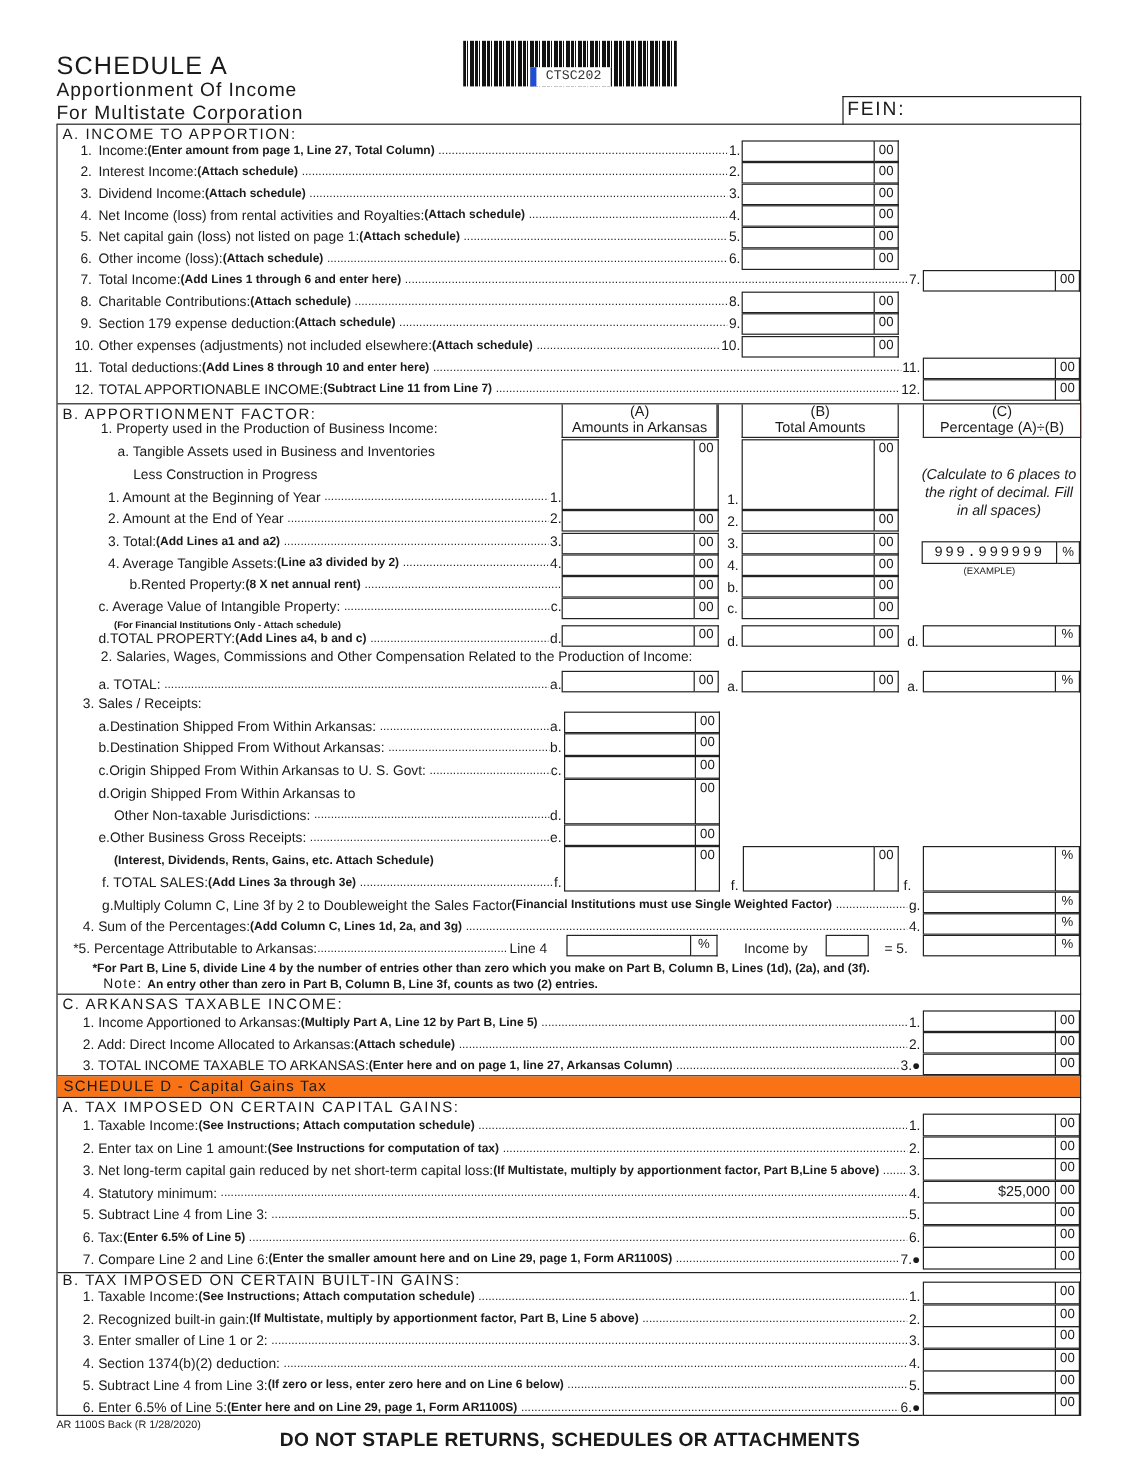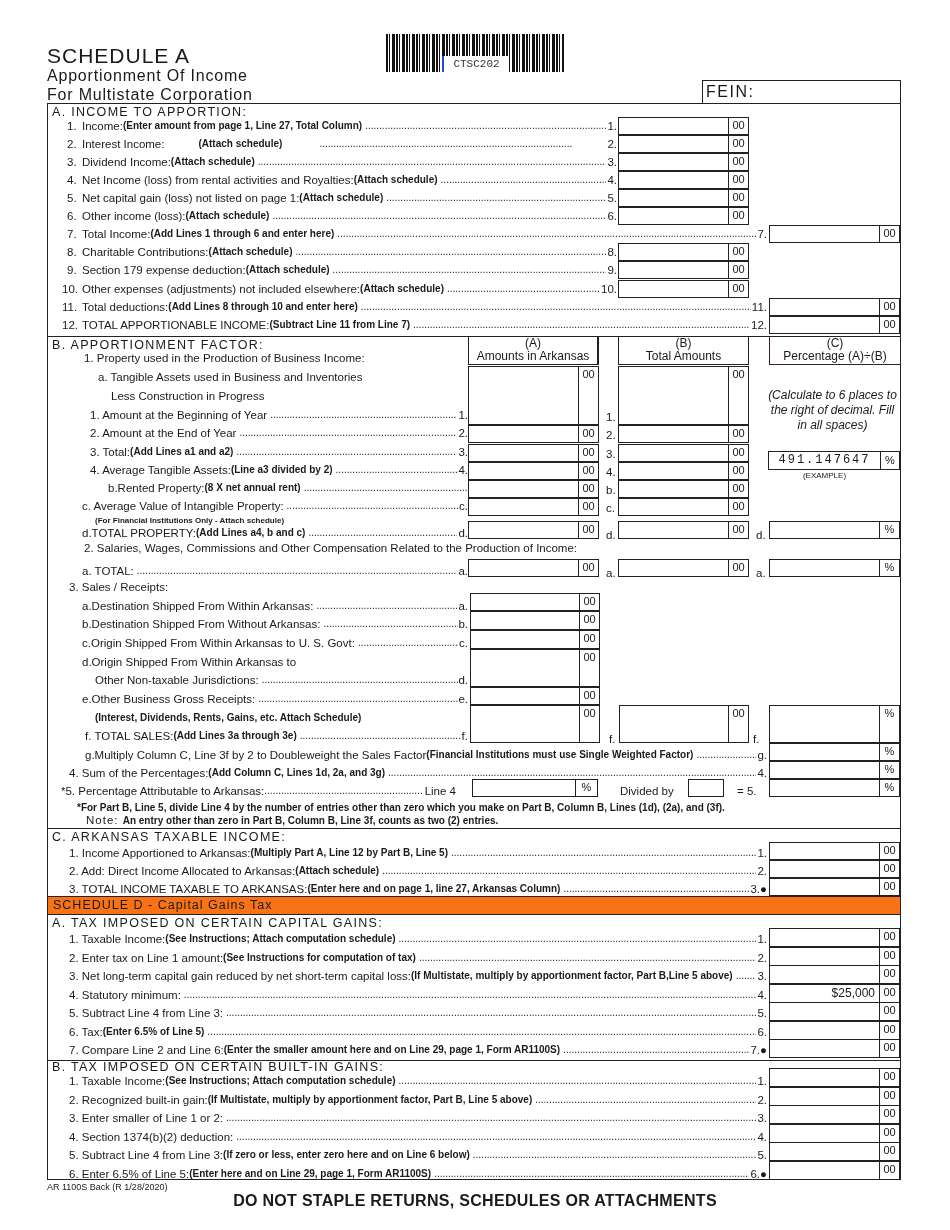--- a/index.html
+++ b/index.html
@@ -3,21 +3,21 @@
 <meta charset="utf-8">
 <style>
   * { box-sizing: border-box; margin: 0; padding: 0; }
   body { width: 950px; height: 1230px; background: #fff; position: relative; font-family: "Liberation Sans", sans-serif; color: #1a1a1a; overflow: hidden; }
   .abs { position: absolute; }
   .title1 { left: 47px; top: 44px; font-size: 21px; letter-spacing: 1px; }
   .title2 { left: 47px; top: 67px; font-size: 16px; letter-spacing: 0.8px; }
   .title3 { left: 47px; top: 86px; font-size: 16px; letter-spacing: 0.8px; }
   .barcode { left: 386px; top: 34px; width: 178px; height: 38px; display: flex; align-items: stretch; }
   .barcode .bars { flex: 1; background: repeating-linear-gradient(90deg, #111 0 2px, #fff 2px 3px, #111 3px 4px, #fff 4px 6px, #111 6px 9px, #fff 9px 10px); }
-  .barcode-label { left: 442px; top: 56px; width: 68px; height: 16px; background: #fff; font-family: "Liberation Mono", monospace; font-size: 11px; text-align: center; line-height: 16px; color: #333; border-left: 2px solid #1d4ed8; border-right: 1px solid #111; }
+  .barcode-label { left: 442px; top: 56px; width: 68px; height: 16px; background: #fff; font-family: "Liberation Mono", monospace; font-size: 11px; text-align: center; line-height: 16px; color: #333; border-left: 5px solid #1d4ed8; border-right: 1px solid #111; }
   .frame { left: 47px; top: 103px; width: 854px; height: 1077px; border: 1.5px solid #222; }
   .fein { left: 702px; top: 80px; width: 199px; height: 24px; border: 1.5px solid #222; border-bottom: none; font-size: 16px; letter-spacing: 1.5px; padding-left: 3px; line-height: 22px; }
   .sec-head { font-size: 12.5px; letter-spacing: 1.3px; }
   .line { font-size: 11.5px; white-space: nowrap; }
   .line b { font-size: 10px; font-weight: bold; }
   .box { position: absolute; border: 1.2px solid #222; background: #fff; }
   .cents { position: absolute; border: 1.2px solid #222; border-left: none; font-size: 11px; text-align: center; }
   .hline { position: absolute; height: 0; border-top: 1.5px solid #222; }
   .vline { position: absolute; width: 0; border-left: 1.5px solid #222; }
   .gray-bar { left: 48px; top: 897px; width: 852px; height: 17px; background: #f97316; font-size: 12.5px; letter-spacing: 1px; padding-left: 5px; line-height: 17px; }
@@ -50,21 +50,21 @@
     <div class="abs line" style="left: 67px; top: 120px;">1.</div>
     <div class="abs line" style="left: 82px; top: 120px; width: 535px; display: flex; overflow: hidden;">
       <span>Income: </span>
       <b>(Enter amount from page 1, Line 27, Total Column)</b>
       <span class="dots" style="flex: 1 1 0%; overflow: hidden; white-space: nowrap; font-size: 10px; padding-left: 3px;">................................................................................................................................................................................................................................................................................................................................................................................................................</span>
       <span style="padding-left: 1px;">1.</span>
     </div>
     <div class="box" style="left: 618px; top: 117px; width: 111px; height: 18px;"></div>
     <div class="cents" style="left: 729px; top: 117px; width: 20px; height: 18px; line-height: 14px;">00</div>
     <div class="abs line" style="left: 67px; top: 138px;">2.</div>
-    <div class="abs line" style="left: 82px; top: 138px; width: 535px; display: flex; overflow: hidden; gap: 34px;">
+    <div class="abs line" style="left: 82px; top: 138px; width: 535px; display: flex; overflow: hidden;">
       <span>Interest Income: </span>
       <b>(Attach schedule)</b>
       <span class="dots" style="flex: 1 1 0%; overflow: hidden; white-space: nowrap; font-size: 10px; padding-left: 3px;">................................................................................................................................................................................................................................................................................................................................................................................................................</span>
       <span style="padding-left: 1px;">2.</span>
     </div>
     <div class="box" style="left: 618px; top: 135px; width: 111px; height: 18px;"></div>
     <div class="cents" style="left: 729px; top: 135px; width: 20px; height: 18px; line-height: 14px;">00</div>
     <div class="abs line" style="left: 67px; top: 156px;">3.</div>
     <div class="abs line" style="left: 82px; top: 156px; width: 535px; display: flex; overflow: hidden;">
       <span>Dividend Income: </span>
@@ -167,21 +167,21 @@
     </div>
     <div class="col-head" style="left: 769px; top: 337px; width: 132px; height: 28px; border-right: 1.2px solid rgb(58, 34, 34); border-bottom: 1.2px solid rgb(58, 34, 34); border-left: 1.2px solid rgb(58, 34, 34); border-image: initial; border-top: none;">
       <div>(C)</div>
       <div>Percentage (A)÷(B)</div>
     </div>
     <div class="vline" style="left: 598px; top: 337px; height: 28px;"></div>
     <div class="abs line" style="left: 84px; top: 352px;">1. Property used in the Production of Business Income:</div>
     <div class="abs line" style="left: 98px; top: 371px;">a. Tangible Assets used in Business and Inventories</div>
     <div class="abs line" style="left: 111px; top: 390px;">Less Construction in Progress</div>
     <div class="abs italic-note">(Calculate to 6 places to the right of decimal. Fill in all spaces)</div>
-    <div class="abs example">491.147647</div>
+    <div class="abs example">999.999999</div>
     <div class="abs example-pct">%</div>
     <div class="abs example-label">(EXAMPLE)</div>
     <div class="abs line" style="left: 90px; top: 409px; width: 378px; display: flex; overflow: hidden;">
       <span>1. Amount at the Beginning of Year </span>
       <b></b>
       <span class="dots" style="flex: 1 1 0%; overflow: hidden; white-space: nowrap; font-size: 10px; padding-left: 3px;">................................................................................................................................................................................................................................................................................................................................................................................................................</span>
       <span style="padding-left: 1px;">1.</span>
     </div>
     <div class="box" style="left: 468px; top: 366px; width: 111px; height: 59px;"></div>
     <div class="cents" style="left: 579px; top: 366px; width: 20px; height: 59px; line-height: 14px;">00</div>
@@ -343,21 +343,21 @@
     </div>
     <div class="box" style="left: 769px; top: 761px; width: 111px; height: 18px;"></div>
     <div class="cents" style="left: 880px; top: 761px; width: 20px; height: 18px; line-height: 14px;">%</div>
     <div class="abs line" style="left: 61px; top: 785px; width: 395px; display: flex; overflow: hidden;">
       <span>*5. Percentage Attributable to Arkansas: </span>
       <span style="flex:1;overflow:hidden;white-space:nowrap;font-size:10px;">........................................................................................................................................................................................................</span>
       <span style="padding-left:3px;">Line 4</span>
     </div>
     <div class="box" style="left: 472px; top: 779px; width: 104px; height: 18px;"></div>
     <div class="cents" style="left: 576px; top: 779px; width: 22px; height: 18px; line-height: 14px;">%</div>
-    <div class="abs line" style="left: 620px; top: 785px;">Divided by</div>
+    <div class="abs line" style="left: 620px; top: 785px;">Income by</div>
     <div class="box" style="left: 688px; top: 779px; width: 36px; height: 18px;"></div>
     <div class="abs line" style="left: 737px; top: 785px;">= 5.</div>
     <div class="box" style="left: 769px; top: 779px; width: 111px; height: 18px;"></div>
     <div class="cents" style="left: 880px; top: 779px; width: 20px; height: 18px; line-height: 14px;">%</div>
     <div class="abs footnote" style="left: 77px; top: 802px;">*For Part B, Line 5, divide Line 4 by the number of entries other than zero which you make on Part B, Column B, Lines (1d), (2a), and (3f).</div>
     <div class="abs" style="left: 86px; top: 814px; font-size: 10px; white-space: nowrap;"><span style="font-size:11.5px;letter-spacing:1px;">Note: </span><b>An entry other than zero in Part B, Column B, Line 3f, counts as two (2) entries.</b></div>
     <div class="hline" style="left: 48px; top: 828px; width: 853px;"></div>
     <div class="abs sec-head" style="left: 52px; top: 830px;">C.  ARKANSAS TAXABLE INCOME:</div>
     <div class="abs line" style="left: 69px; top: 847px; width: 698px; display: flex; overflow: hidden;">
       <span>1. Income Apportioned to Arkansas: </span>

